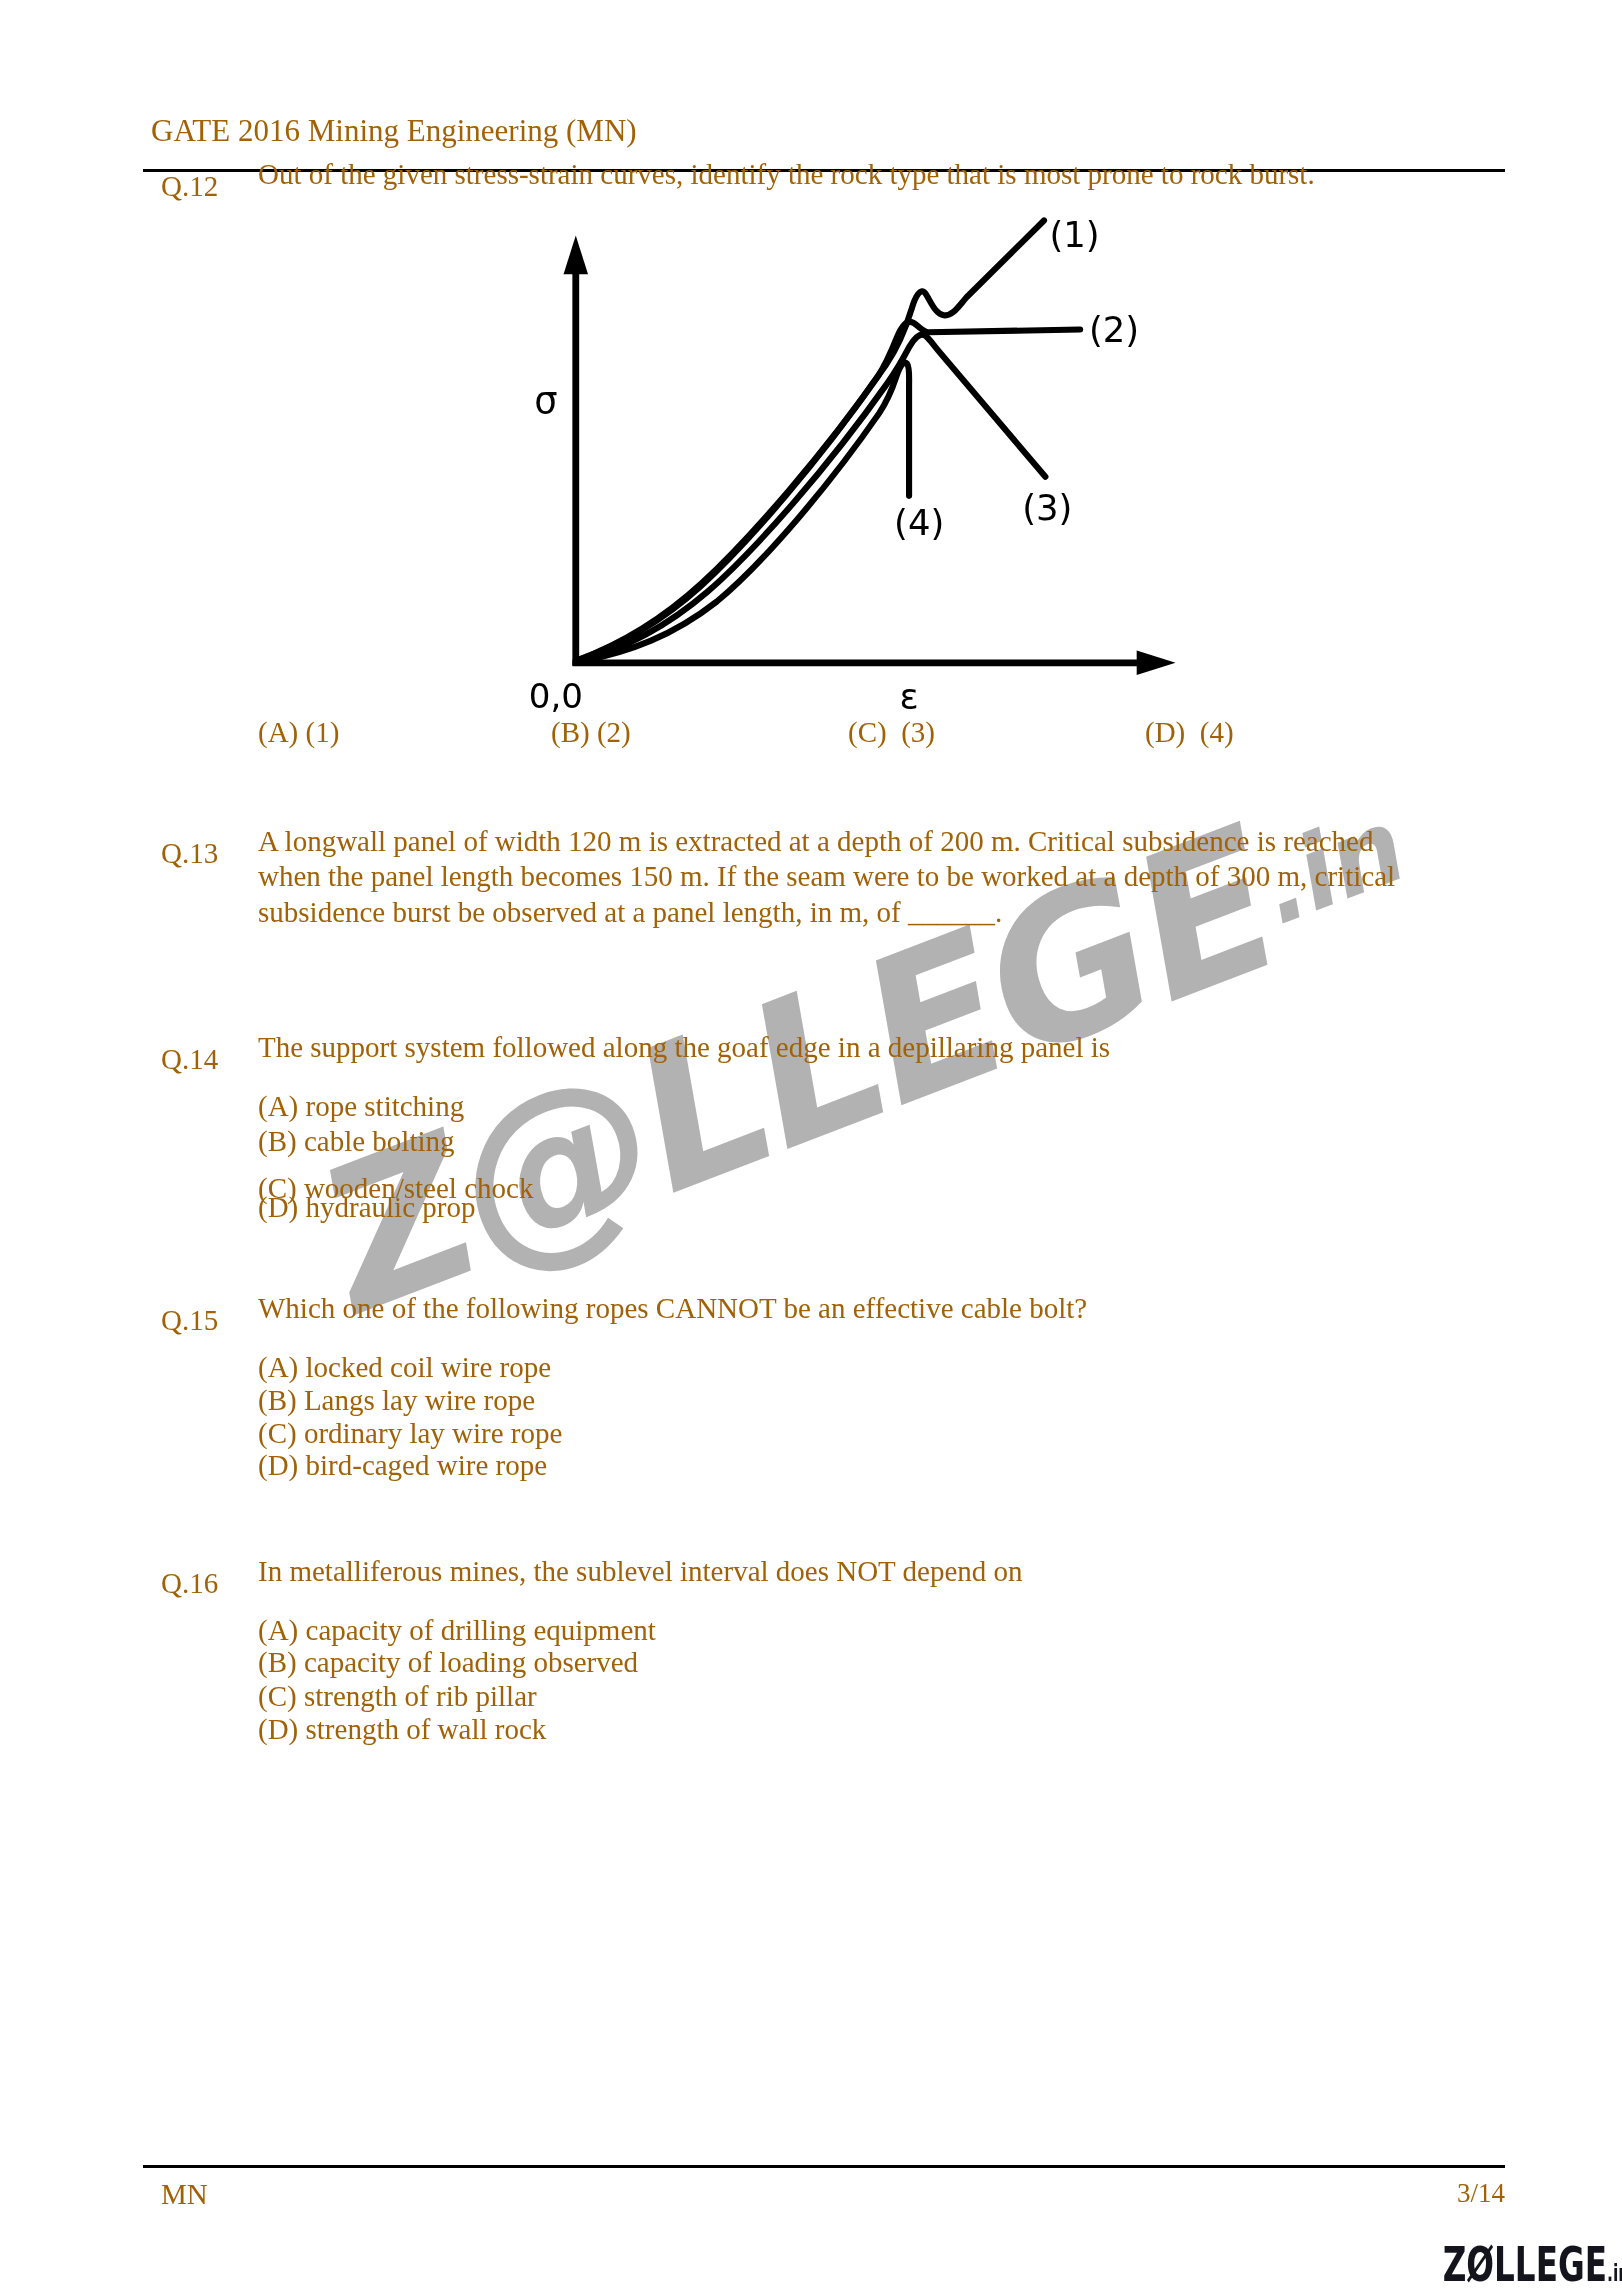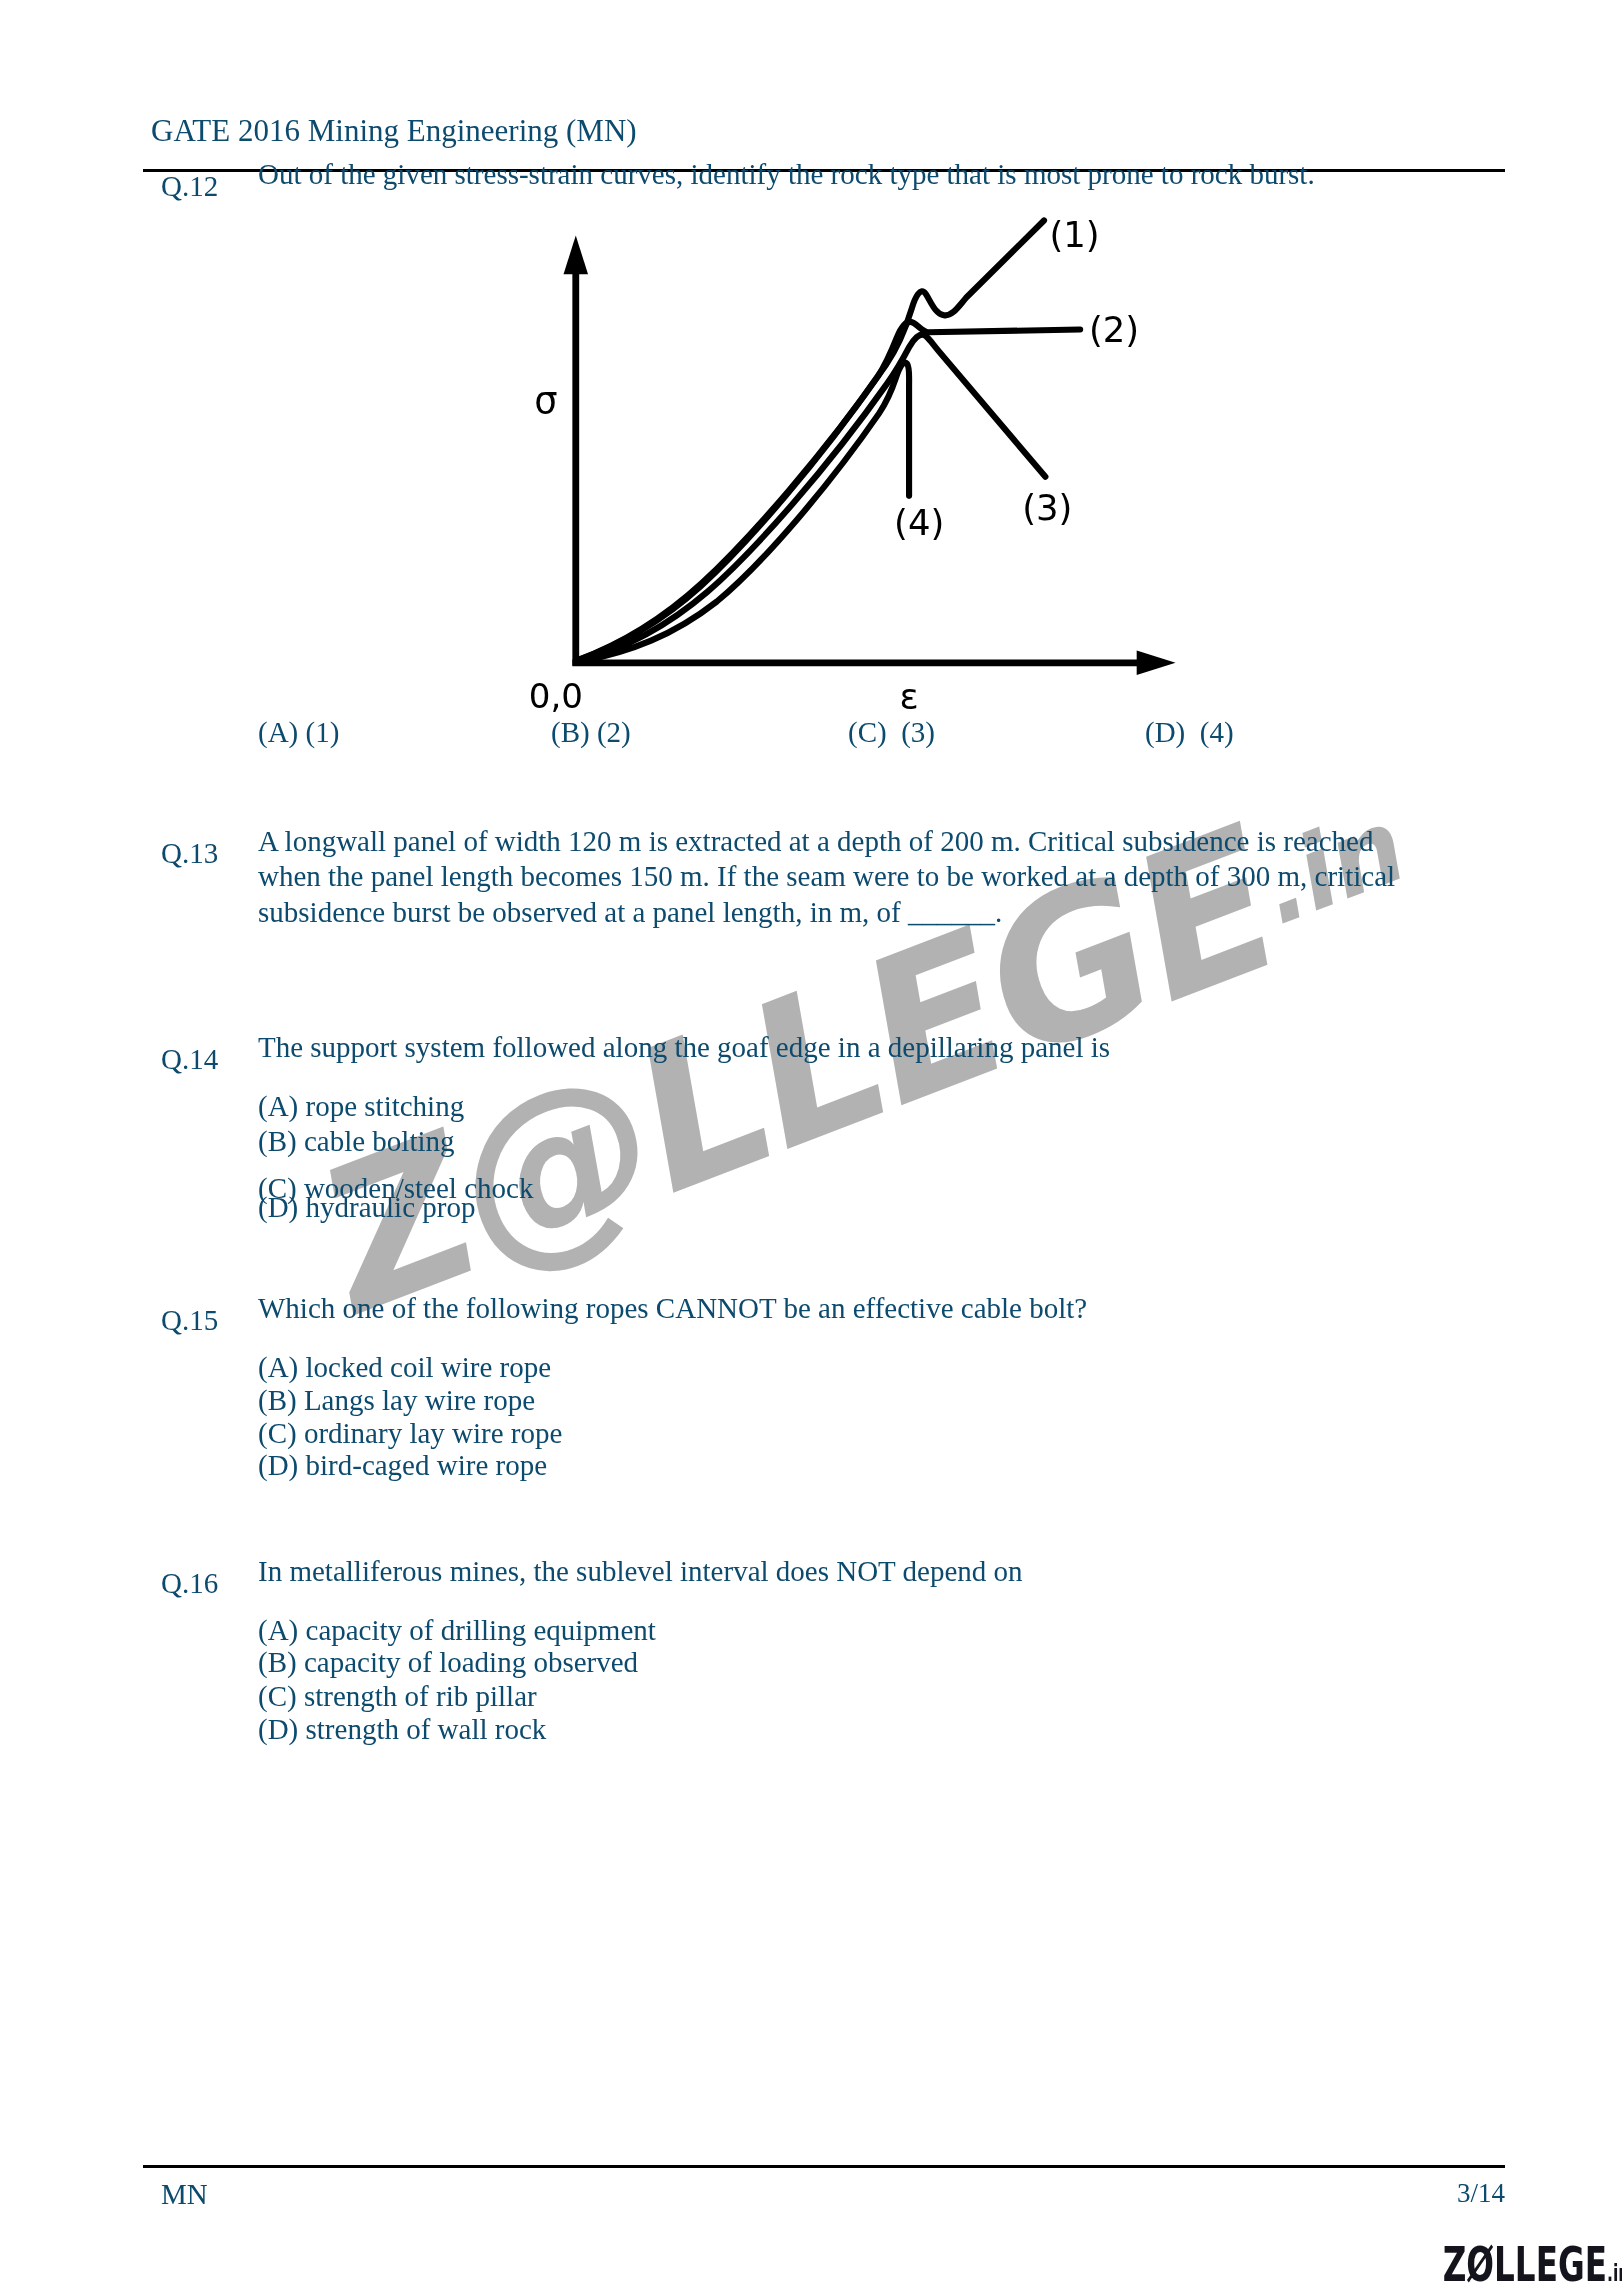--- a/index.html
+++ b/index.html
@@ -9,21 +9,21 @@
     background:#ffffff;
     overflow:hidden;
     font-family:"Liberation Serif",serif;
     color:#000;
   }
   .row{position:absolute;left:0;width:100%;height:0;}
   .t{
     position:absolute;top:0;
     font-family:"Liberation Serif",serif;
     font-size:29px;line-height:1.15;
-    white-space:pre;color:#0c4a6e;
+    white-space:pre;color:#a16207;
   }
   .qnum{left:161px;margin-top:12px;}
   .qtext{left:258px;}
   .rule{position:absolute;background:#000;}
   .header-title{left:151px;top:0;font-size:31px;}
   
   .watermark{
     position:absolute;left:273px;top:906px;width:1186px;height:279px;
     transform:rotate(-21deg);
     display:flex;align-items:center;justify-content:center;

